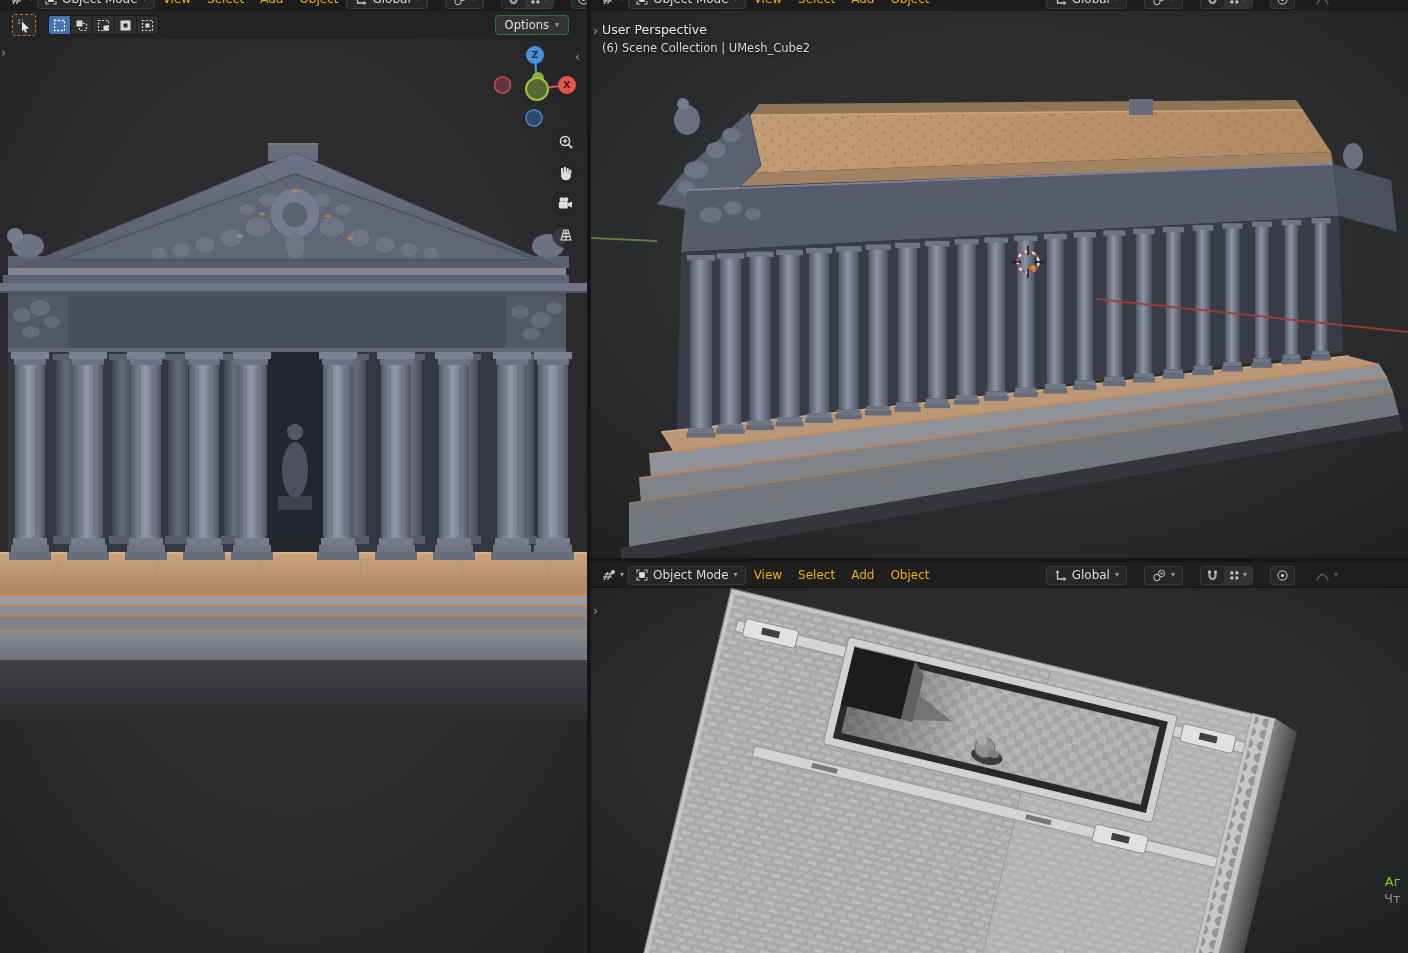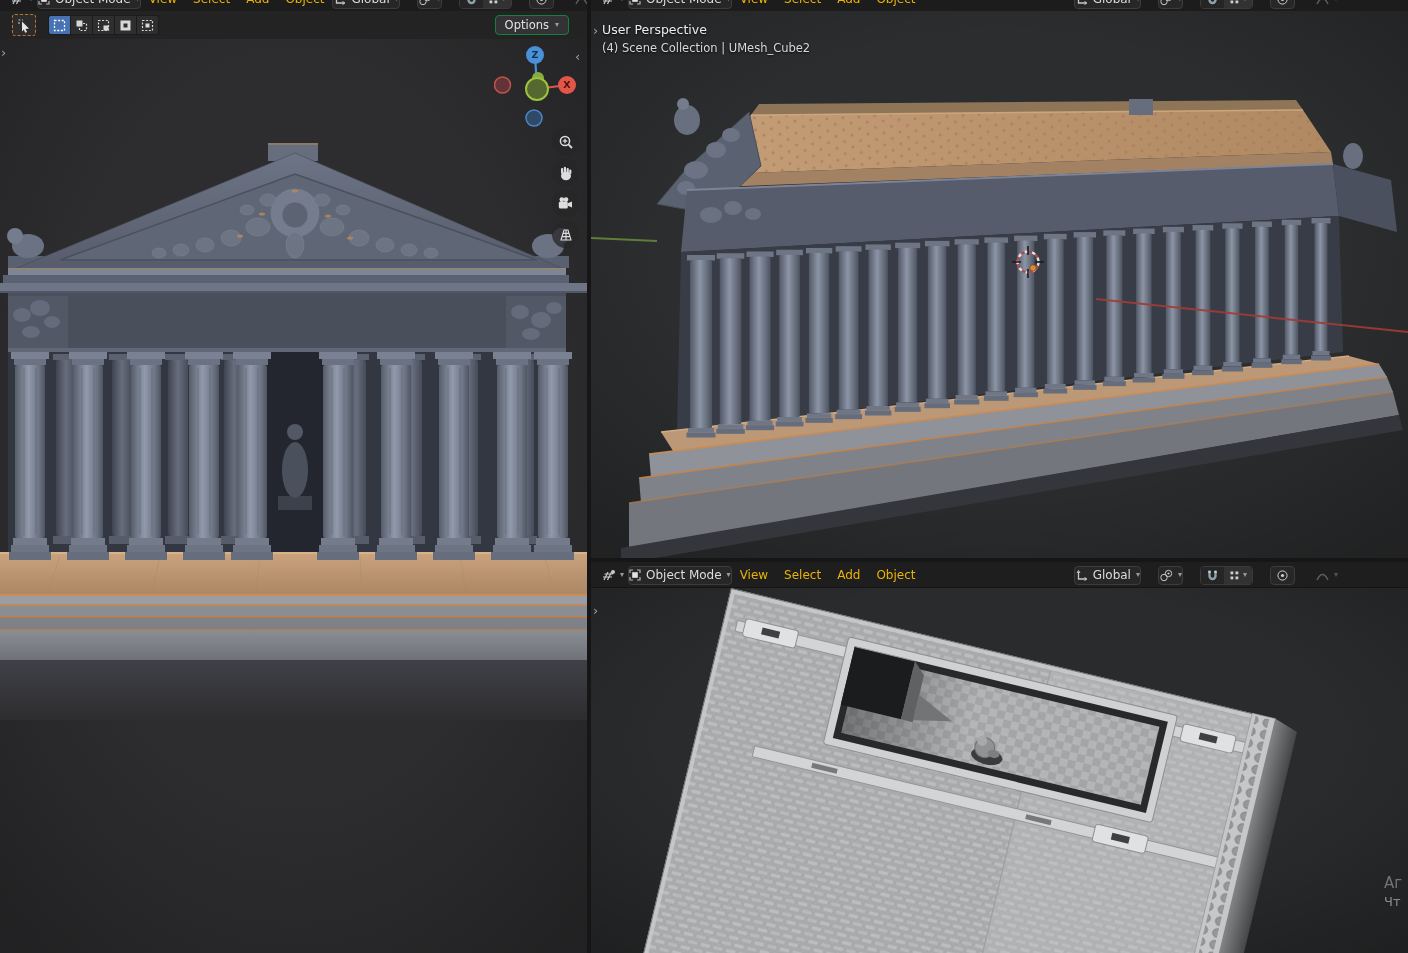--- a/index.html
+++ b/index.html
@@ -17,21 +17,21 @@
   .vp:after { content:""; position:absolute; inset:0; pointer-events:none;
               background:radial-gradient(ellipse 75% 70% at 50% 45%, rgba(0,0,0,0) 55%, rgba(0,0,0,0.26) 100%); }
 
   
   .hdr-cut { position:absolute; left:0; top:0; right:0; height:11px; background:#1c1c1d; overflow:hidden; z-index:5; }
   .hdr-full { position:absolute; left:0; top:0; right:0; height:26px; background:#1e1e1f;
               border-bottom:1px solid #141414; overflow:hidden; z-index:5; }
   .hdr-row { display:flex; align-items:center; height:26px; padding:0 6px; white-space:nowrap; }
   .hdr-cut .hdr-row { margin-top:-14px; }
   .menu { font-size:12px; color:#eab308; margin:0 8px; cursor:default; }
-  .vbtn { display:flex; align-items:center; gap:5px; height:19px; padding:0 0;
+  .vbtn { display:flex; align-items:center; gap:5px; height:19px; padding:0 7px;
           background:#272728; border:1px solid #3c3c3d; border-radius:4px;
           font-size:12px; color:#dcdcdc; }
   .vbtn.plain { background:transparent; border-color:transparent; padding:0 3px; }
   .chev { font-size:8px; color:#9a9a9a; line-height:1; }
   .right-grp { display:flex; align-items:flex-start; gap:17px; margin-left:auto; }
   .gap-a { margin-right:26px; } .gap-b { margin-right:60px; }
   .snapgrp { display:flex; align-items:stretch; border-radius:4px; overflow:hidden; border:1px solid #3a3a3b; height:19px; }
   .snapgrp .seg1 { display:flex; align-items:center; padding:0 5px; background:#252526; }
   .snapgrp .seg2 { display:flex; align-items:center; gap:3px; padding:0 5px; background:#323233; }
   .dim { opacity:.45; }
@@ -58,21 +58,21 @@
   .overlay-txt .l2 { font-size:11.5px; color:#d9d9d9; margin-top:4px; }
 
   
   .gizmo { position:absolute; left:494px; top:42px; z-index:4; }
   .navstack { position:absolute; left:552px; top:128px; z-index:4; display:flex; flex-direction:column; gap:4px; }
   .navbtn { width:27px; height:27px; border-radius:50%; background:rgba(38,38,40,.78);
             display:flex; align-items:center; justify-content:center; }
 
   
   .corner-txt { position:absolute; left:1384px; top:874px; z-index:6; white-space:nowrap; }
-  .corner-txt .c1 { font-size:15px; color:#737373;text-align:right; }
+  .corner-txt .c1 { font-size:13px; color:#84cc16;text-align:right; }
   .corner-txt .c2 { font-size:13px; color:#8b8b8b; margin-top:2px; }
 </style>
 </head>
 <body>
 
 <div class="app">
 
   <div class="vp" id="vp-left">
 
     <svg class="vp-svg" viewBox="0 0 587 953">
@@ -711,21 +711,21 @@
               </svg>
             <span class="chev">▾</span>
           </div>
         </div>
       </div>
     </div>
 
     <span class="edge-chev" style="left:2px; top:24px;">›</span>
     <div class="overlay-txt">
       <div class="l1">User Perspective</div>
-      <div class="l2">(4) Scene Collection | UMesh_Cube2</div>
+      <div class="l2">(6) Scene Collection | UMesh_Cube2</div>
     </div>
   </div>
 
   <div class="vp" id="vp-bright">
 
     <svg class="vp-svg" style="top:26px; height:365px;" viewBox="0 0 817 365">
       <defs>
         <pattern id="brickP" width="26" height="14" patternUnits="userSpaceOnUse">
           <rect width="26" height="14" fill="#b2b3b5"></rect>
           <rect x="1" y="1" width="11" height="5" fill="#bcbdbf" stroke="#9a9b9d" stroke-width="0.8"></rect>

